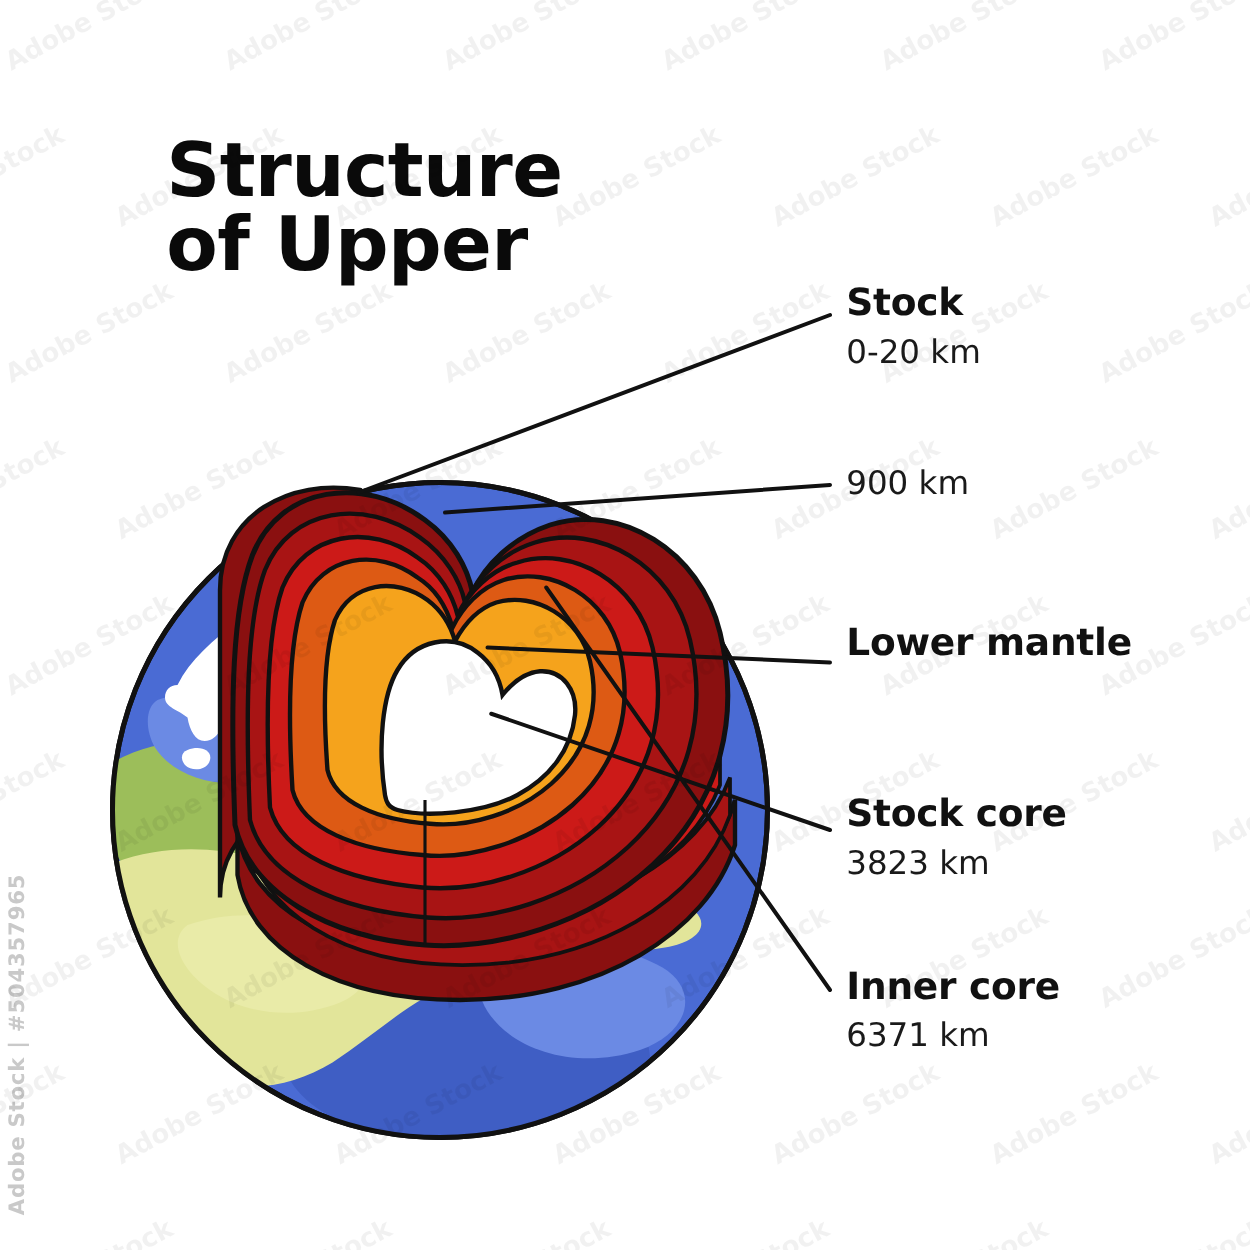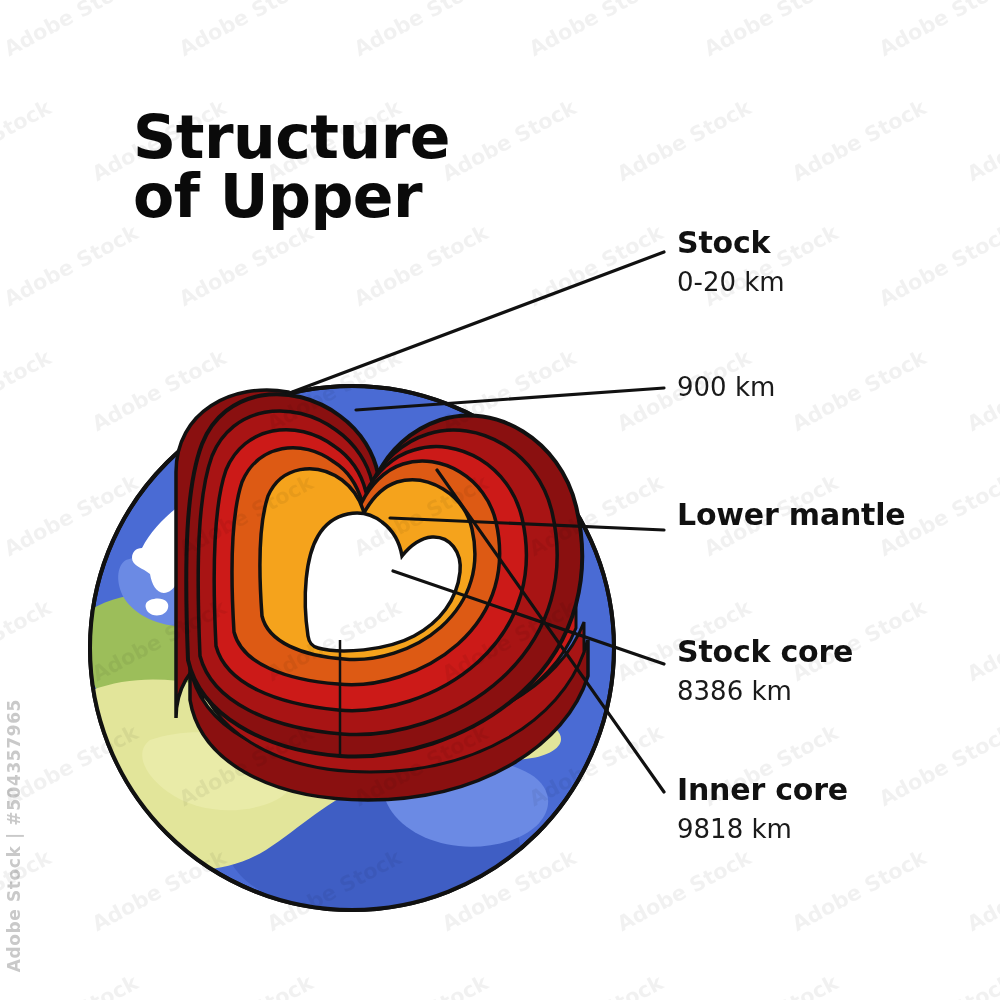--- a/index.html
+++ b/index.html
@@ -250,26 +250,26 @@
     <div class="legend-item" style="top:363px">
       <div class="legend-depth">900 km</div>
     </div>
 
     <div class="legend-item" style="top:500px">
       <div class="legend-name">Lower mantle</div>
     </div>
 
     <div class="legend-item" style="top:637px">
       <div class="legend-name">Stock core</div>
-      <div class="legend-depth">8386 km</div>
+      <div class="legend-depth">3823 km</div>
     </div>
 
     <div class="legend-item" style="top:775px">
       <div class="legend-name">Inner core</div>
-      <div class="legend-depth">9818 km</div>
+      <div class="legend-depth">6371 km</div>
     </div>
 
   </div>
 
   <div class="watermark-side">Adobe Stock | #504357965</div>
 
   <div id="wm-layer">
       <div class="wm" style="left: 0px; top: 40px;">Adobe Stock</div>
       <div class="wm" style="left: 175px; top: 40px;">Adobe Stock</div>
       <div class="wm" style="left: 350px; top: 40px;">Adobe Stock</div>

